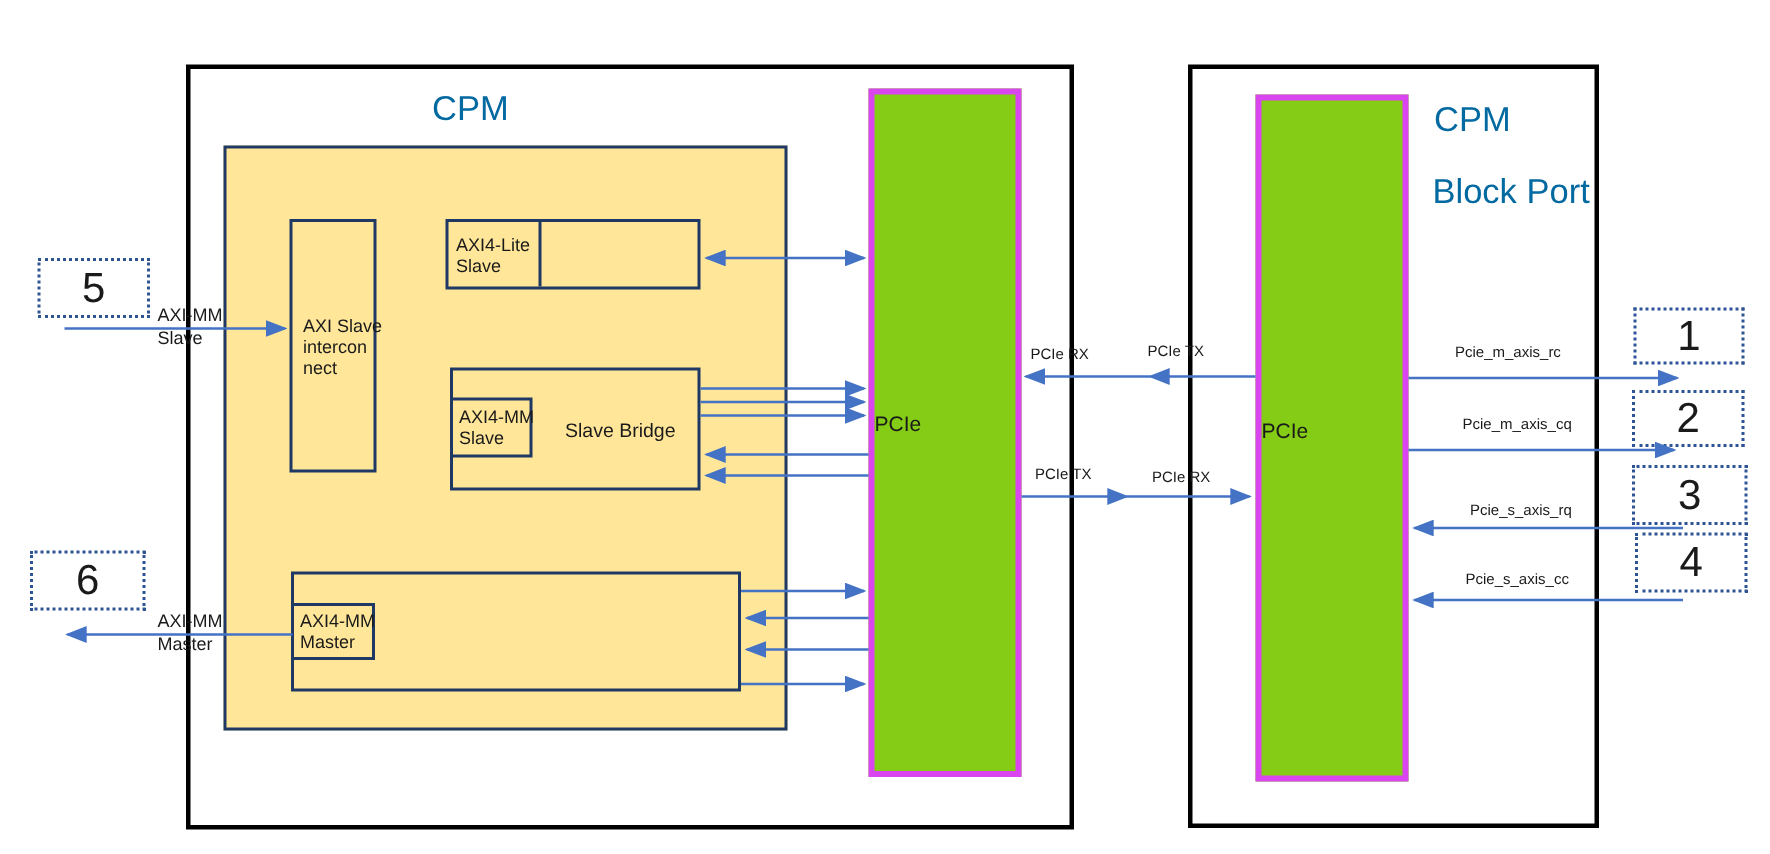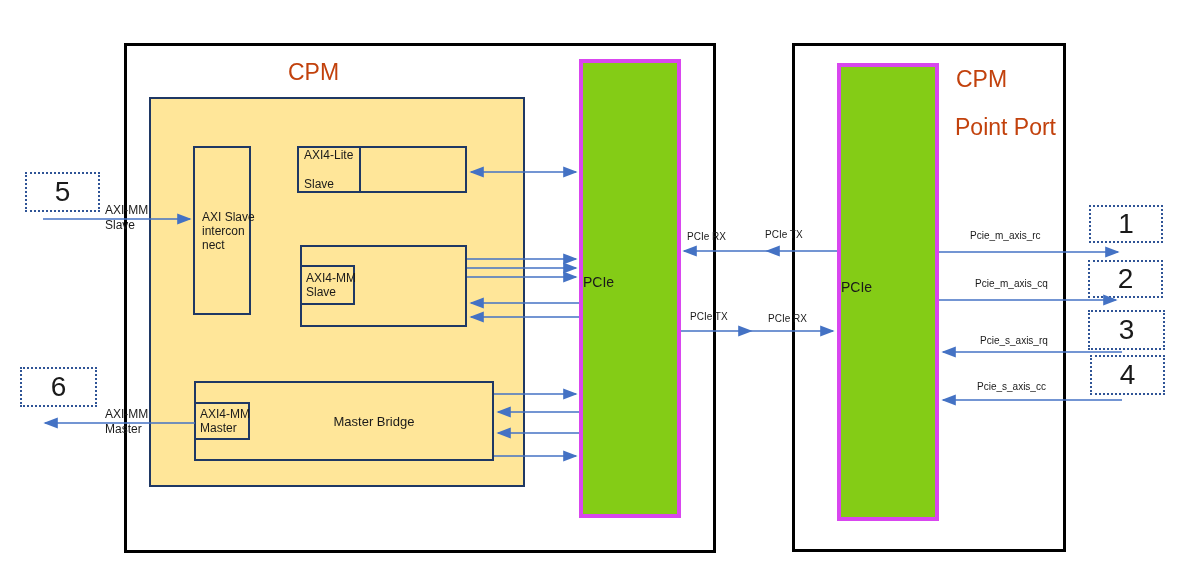--- a/index.html
+++ b/index.html
@@ -10,21 +10,21 @@
   .abs{position:absolute;}
   
   .outer-box{border:3px solid #000;background:#fff;box-sizing:border-box;}
   
   .pcie-block{border:4px solid #d946ef;background:#84cc16;box-sizing:border-box;
     display:flex;align-items:center;justify-content:flex-start;font-size:14px;}
   
   .yellow{background:#FFE699;border:2px solid #1F3864;box-sizing:border-box;}
   
   .nblock{border:2px solid #1F3864;box-sizing:border-box;background:transparent;}
-  .title{font-size:23px;color:#c2410c;white-space:nowrap;}
+  .title{font-size:23px;color:#0369a1;white-space:nowrap;}
   .small{font-size:12px;line-height:14px;white-space:nowrap;}
   .blockname{font-size:13px;white-space:nowrap;}
   .num{font-size:28px;}
   .dotted-box{border:2px dotted #2F5496;background:#fff;box-sizing:border-box;
     display:flex;align-items:center;justify-content:center;}
   .portlabel{font-size:12px;line-height:15px;}
   .streamlabel{font-size:10px;white-space:nowrap;}
   svg.overlay{position:absolute;left:0;top:0;pointer-events:none;}
   .arrow{stroke:#4472C4;stroke-width:1.6;fill:none;}
   .cellsplit{border-right:2px solid #1F3864;}
@@ -41,53 +41,53 @@
   <div class="abs yellow" style="left:149px;top:97px;width:376px;height:390px;"></div>
 
   <div class="abs nblock" style="left:193px;top:146px;width:58px;height:169px;
        display:flex;flex-direction:column;justify-content:center;padding-left:7px;">
     <span class="small">AXI Slave</span>
     <span class="small">intercon</span>
     <span class="small">nect</span>
   </div>
 
   <div class="abs nblock" style="left:297px;top:146px;width:170px;height:47px;display:flex;">
-    <div class="cellsplit" style="width:55px;display:flex;flex-direction:column;justify-content:space-between;padding-left:5px;">
+    <div class="cellsplit" style="width:55px;display:flex;flex-direction:column;justify-content:center;padding-left:5px;">
       <span class="small">AXI4-Lite</span>
       <span class="small">Slave</span>
     </div>
   </div>
 
   <div class="abs nblock" style="left:300px;top:245px;width:167px;height:82px;">
     <div class="nblock" style="position:absolute;left:-2px;top:18px;width:55px;height:40px;
          display:flex;flex-direction:column;justify-content:center;padding-left:4px;">
       <span class="small">AXI4-MM</span>
       <span class="small">Slave</span>
     </div>
+    <div style="position:absolute;left:60px;right:0;top:0;bottom:0;display:flex;align-items:center;justify-content:center;">
+      <span class="blockname">Slave Bridge</span>
+    </div>
   </div>
 
   <div class="abs nblock" style="left:194px;top:381px;width:300px;height:80px;">
     <div class="nblock" style="position:absolute;left:-2px;top:19px;width:56px;height:38px;
          display:flex;flex-direction:column;justify-content:center;padding-left:4px;">
       <span class="small">AXI4-MM</span>
       <span class="small">Master</span>
-    </div>
-    <div style="position:absolute;left:60px;right:0;top:0;bottom:0;display:flex;align-items:center;justify-content:center;">
-      <span class="blockname">Master Bridge</span>
     </div>
   </div>
 
   <div class="abs pcie-block" style="left:579px;top:59px;width:102px;height:459px;padding-bottom:14px;">
     <span>PCIe</span>
   </div>
 
   <div class="abs outer-box" style="left:792px;top:43px;width:274px;height:509px;"></div>
 
   <div class="abs title" style="left:956px;top:66px;">CPM</div>
-  <div class="abs title" style="left:955px;top:114px;">Point Port</div>
+  <div class="abs title" style="left:955px;top:114px;">Block Port</div>
 
   <div class="abs pcie-block" style="left:837px;top:63px;width:102px;height:458px;padding-bottom:10px;">
     <span>PCIe</span>
   </div>
 
   <div class="abs dotted-box" style="left:25px;top:172px;width:75px;height:40px;">
     <span class="num">5</span>
   </div>
   <div class="abs portlabel" style="left:105px;top:203px;">
     <div>AXI-MM</div>

